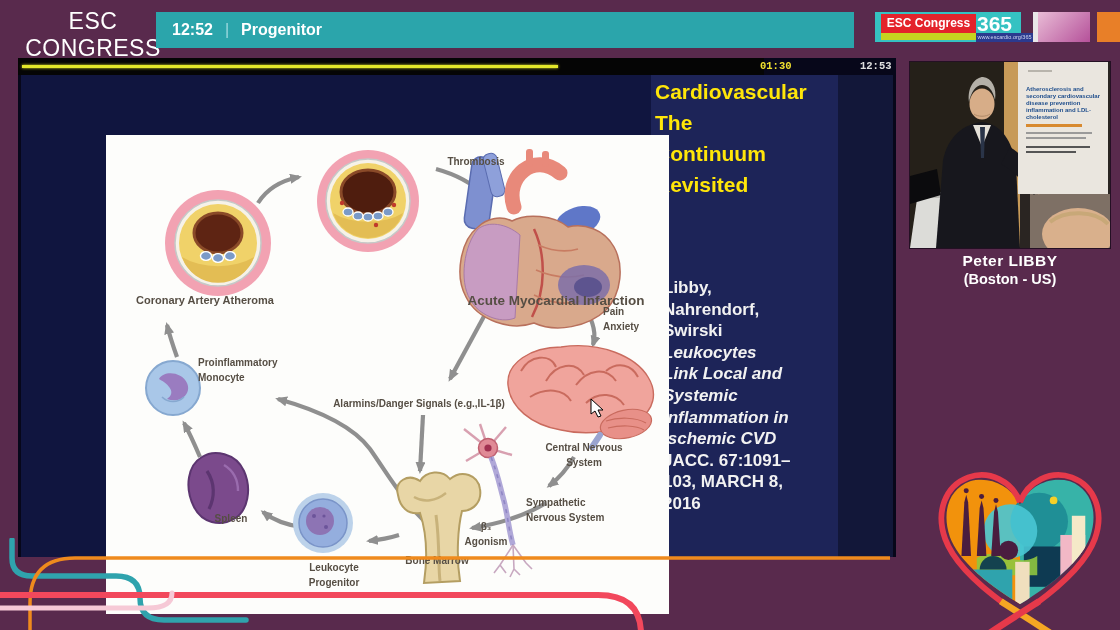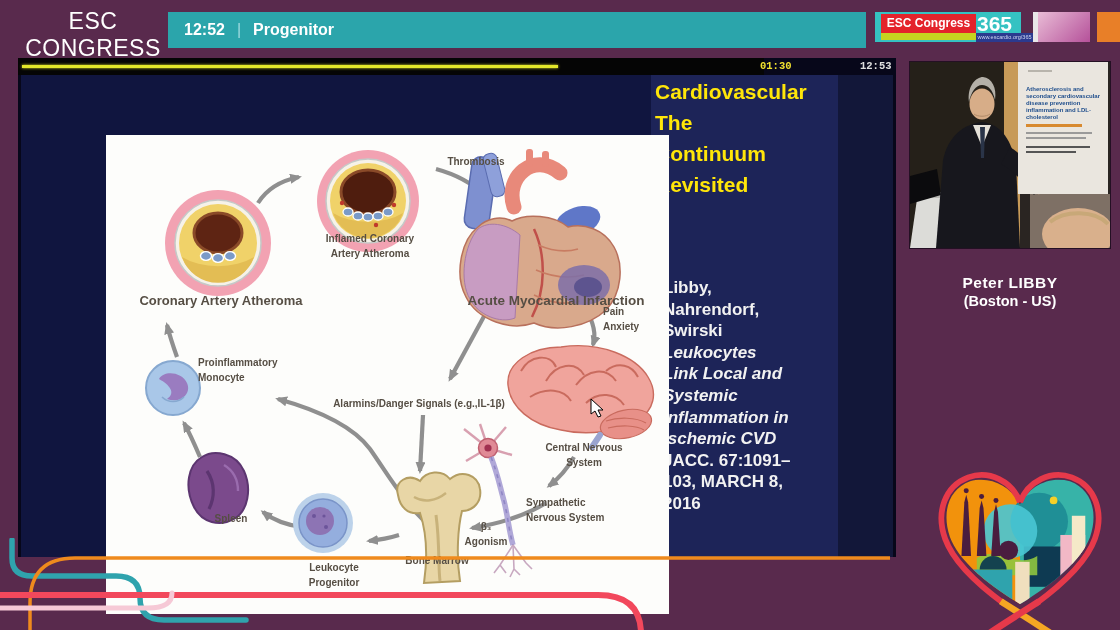--- a/index.html
+++ b/index.html
@@ -5,21 +5,21 @@
   html,body{margin:0;padding:0;}
   body{width:1120px;height:630px;position:relative;overflow:hidden;background:#592a4d;
        font-family:"Liberation Sans","DejaVu Sans",sans-serif;}
   .abs{position:absolute;}
   
   .esc-logo{left:18px;top:8px;width:150px;text-align:center;color:#fff;}
   .esc-logo .l1{font-size:23px;letter-spacing:.5px;font-weight:500;}
   .esc-logo .l2{font-size:12.5px;font-weight:bold;letter-spacing:2px;margin-top:1px;}
   .esc-logo .city{color:#e87a2e;}
   .esc-logo .year{color:#9aa8b0;letter-spacing:1px;}
-  .clockbar{left:168px;top:12px;width:698px;height:36px;background:#2ba5ab;color:#fff;
+  .clockbar{left:156px;top:12px;width:698px;height:36px;background:#2ba5ab;color:#fff;
             display:flex;align-items:center;font-weight:bold;font-size:16px;}
   .clockbar .time{margin-left:16px;}
   .clockbar .div{margin:0 12px;color:#9fdbe0;font-weight:normal;}
   
   .logo365-teal{left:875px;top:12px;width:146px;height:30px;background:#35c2c2;}
   .logo365-red{left:881px;top:14px;width:95px;height:19px;background:#e4232b;color:#fff;
                font-size:12px;font-weight:bold;text-align:center;line-height:19px;}
   .logo365-num{left:977px;top:12px;width:44px;color:#fff;font-size:21px;font-weight:bold;}
   .logo365-green{left:881px;top:33px;width:95px;height:7px;background:#c6d420;}
   .logo365-navy{left:976px;top:33px;width:57px;height:9px;background:#2b3a8f;color:#cfd6f2;
@@ -43,21 +43,21 @@
   .scite .it{font-style:italic;}
   .stitle span,.scite span{display:block;}
   
   .lbl{position:absolute;font-size:10px;line-height:15px;font-weight:600;color:#564e44;
        text-align:center;pointer-events:none;}
   .lbl.left{text-align:left;}
   .lbl span{display:block;}
   
   .spvideo{left:910px;top:62px;width:200px;height:186px;background:#272321;outline:1px solid #241024;}
   .spname{left:905px;top:252px;width:210px;text-align:center;color:#fff;font-weight:bold;}
-  .spname .n1{font-size:15.5px;letter-spacing:.5px;margin-top:22px;}
+  .spname .n1{font-size:15.5px;letter-spacing:.5px;}
   .spname .n2{font-size:14.5px;margin-top:1px;}
   .poster{left:108px;top:0;width:90px;height:132px;background:#eae6df;}
   .poster .ptxt{position:absolute;left:8px;top:24px;width:76px;color:#1f4e8c;font-size:6px;
                 font-weight:bold;line-height:7px;}
   .pbar{position:absolute;background:#9a9a9a;height:2px;}
   svg{display:block;}
 </style>
 </head>
 <body>
 
@@ -250,25 +250,21 @@
       <g>
         <circle cx="217" cy="388" r="30" fill="#bcd2ea"></circle>
         <circle cx="217" cy="388" r="24" fill="#94aede" stroke="#7a94c8" stroke-width="1.5"></circle>
         <circle cx="214" cy="386" r="14" fill="#8d74b4"></circle>
         <circle cx="208" cy="381" r="2" fill="#6c549a"></circle>
           <circle cx="220" cy="392" r="2" fill="#6c549a"></circle>
           <circle cx="218" cy="381" r="1.6" fill="#6c549a"></circle>
       </g>
     </svg>
 
-    <div class="lbl" style="left:30px;top:158px;width:170px;font-size:13px">Coronary Artery Atheroma</div>
-    <div class="lbl" style="left:189px;top:96px;width:150px">
-      <span>Inflamed Coronary</span>
-      <span>Artery Atheroma</span>
-    </div>
+    <div class="lbl" style="left:14px;top:158px;width:170px;font-size:11px">Coronary Artery Atheroma</div>
     <div class="lbl" style="left:320px;top:19px;width:100px">Thrombosis</div>
     <div class="lbl" style="left:350px;top:158px;width:200px;font-size:13.5px">Acute Myocardial Infarction</div>
     <div class="lbl left" style="left:497px;top:169px;width:70px">
       <span>Pain</span>
       <span>Anxiety</span>
     </div>
     <div class="lbl" style="left:208px;top:261px;width:210px">Alarmins/Danger Signals (e.g.,IL-1β)</div>
     <div class="lbl left" style="left:92px;top:220px;width:130px">
       <span>Proinflammatory</span>
       <span>Monocyte</span>

